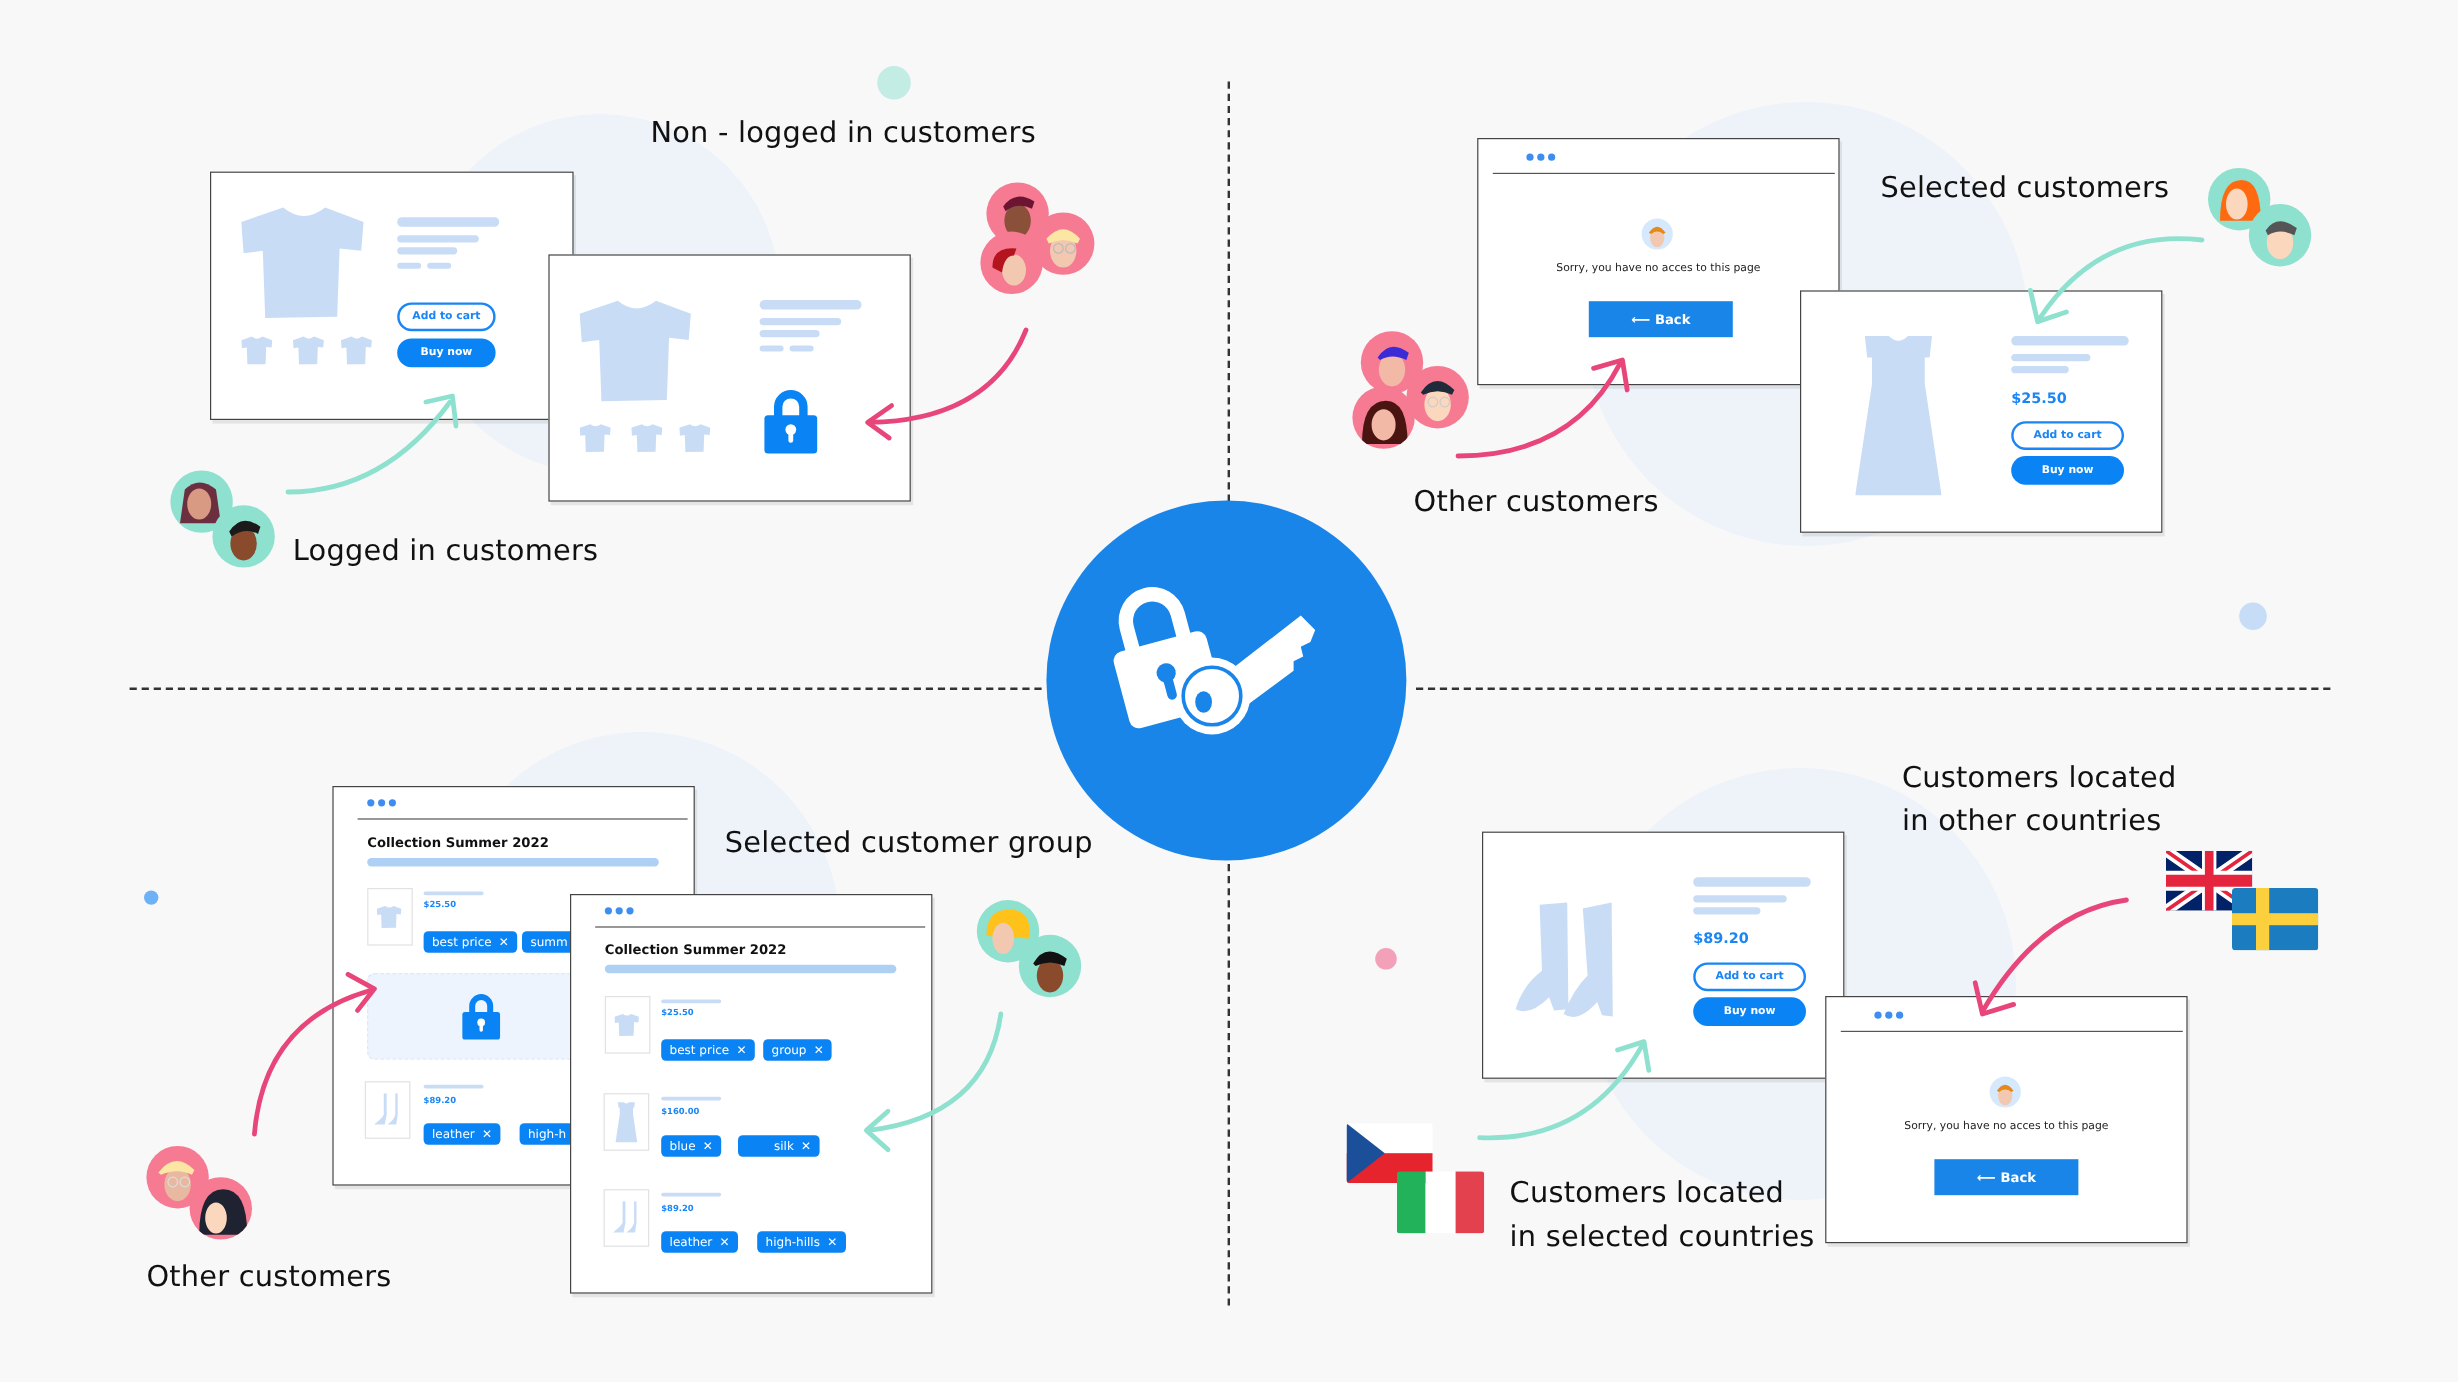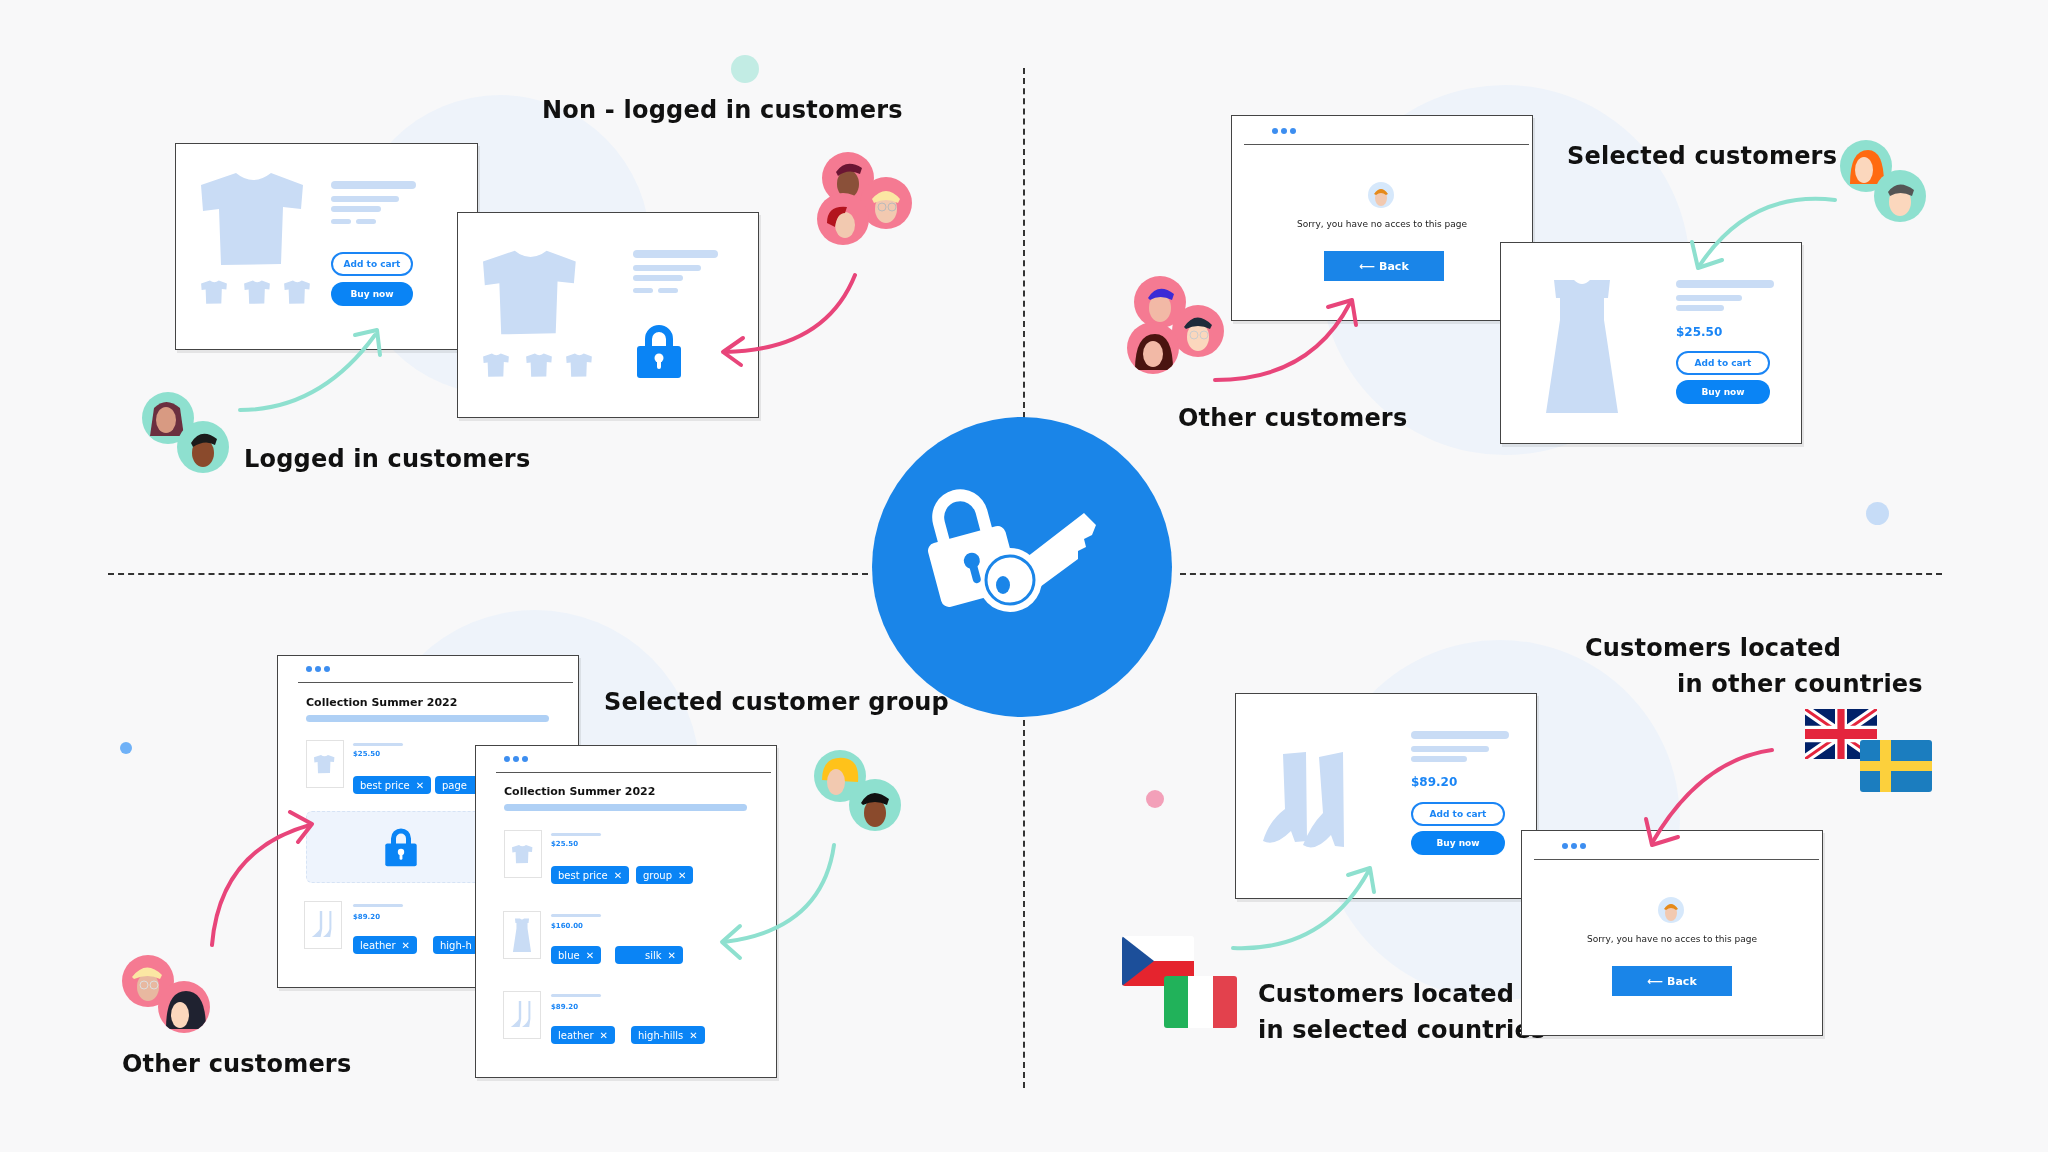--- a/index.html
+++ b/index.html
@@ -3,21 +3,21 @@
 <meta charset="utf-8">
 <style>
   * { box-sizing: border-box; margin: 0; padding: 0; }
   html, body { width: 2048px; height: 1152px; overflow: hidden; }
   body { background: #f8f8f9; font-family: "DejaVu Sans", sans-serif; position: relative; color: #111; }
   .abs { position: absolute; }
   .blob { position: absolute; border-radius: 50%; background: #eef3fa; }
   .dot { position: absolute; border-radius: 50%; }
   .vline { position: absolute; left: 1023px; width: 0; border-left: 2px dashed #333; }
   .hline { position: absolute; top: 573px; height: 0; border-top: 2px dashed #333; }
-  .label { position: absolute; font-weight: bold; font-size: 24px; line-height: 36px; color: #111; white-space: nowrap; letter-spacing: 0.2px; }
+  .label { position: absolute; font-weight: normal; font-size: 24px; line-height: 36px; color: #111; white-space: nowrap; letter-spacing: 0.2px; }
   .card { position: absolute; background: #fff; border: 1.5px solid #444; box-shadow: 2px 3px 0 rgba(0,0,0,0.08); }
   .bar { position: absolute; background: #c9dcf5; border-radius: 6px; }
   .pill-out { position: absolute; border: 2px solid #1a85f5; border-radius: 14px; color: #1a85f5; font-weight: bold; font-size: 9px; display:flex; align-items:center; justify-content:center; background:#fff; }
   .pill-in { position: absolute; background: #0a84f5; border-radius: 14px; color: #fff; font-weight: bold; font-size: 9px; display:flex; align-items:center; justify-content:center; }
   .price { position: absolute; color: #1a85f5; font-weight: bold; font-size: 12px; }
   .dots3 { position: absolute; display: flex; gap: 3px; }
   .dots3 span { width: 6px; height: 6px; border-radius: 50%; background: #3d8ef0; display:block; }
   .topline { position: absolute; height: 0; border-top: 1.5px solid #555; }
   .sorry { position: absolute; font-size: 9px; color: #222; text-align: center; white-space: nowrap; }
   .back-btn { position: absolute; background: #1a85e8; color: #fff; font-size: 11px; font-weight: bold; display:flex; align-items:center; justify-content:center; gap:4px; }
@@ -256,21 +256,21 @@
         <path d="M0 14 L35 2 Q52 16 70 2 L102 14 L100 38 L82 36 L80 93 L20 94 L18 38 L2 40z" fill="#c9dcf5"></path>
       </svg>
   </div>
   <div class="bar" style="left:75px;top:87px;width:50px;height:3px;"></div>
   <div class="sprice" style="left:75px;top:94px;">$25.50</div>
   <div class="tag" style="left:75px;top:120px;">
     <span>best price</span>
     <span>✕</span>
   </div>
   <div class="tag" style="left:157px;top:120px;width:45px;">
-    <span>page</span>
+    <span>summ</span>
   </div>
 
   <div class="abs" style="left:28px;top:155px;width:180px;height:72px;background:#eef4fd;border:1px dashed #d6e3f5;border-radius:6px;">
     <svg class="abs" style="left:75px;top:15px;" width="38" height="40" viewBox="0 0 52 56">
       <path d="M12 24 v-8 a14 14 0 0 1 28 0 v8 h-7 v-8 a7 7 0 0 0 -14 0 v8z" fill="#0a84f5"></path>
       <rect x="4" y="23" width="44" height="32" rx="3" fill="#0a84f5"></rect>
       <circle cx="26" cy="35" r="4.5" fill="#fff"></circle>
         <rect x="24" y="36" width="4" height="10" rx="2" fill="#fff"></rect>
     </svg>
   </div>
@@ -380,21 +380,21 @@
     </svg>
 </div>
 <div class="avatar" style="left:849px;top:779px;width:52px;height:52px;background:#8ee0cf;">
   <svg width="52" height="52" viewBox="0 0 52 52">
       <ellipse cx="26" cy="34" rx="11" ry="14" fill="#8a4a2c"></ellipse>
       <path d="M12 24 q10 -18 28 -4 l-2 6 q-12 -6 -24 0z" fill="#111"></path>
     </svg>
 </div>
 
 <div class="label" style="left:1585px;top:630px;">Customers located</div>
-<div class="label" style="left:1677px;top:666px;">in other countries</div>
+<div class="label" style="left:1585px;top:666px;">in other countries</div>
 <div class="label" style="left:1258px;top:976px;">Customers located</div>
 <div class="label" style="left:1258px;top:1012px;">in selected countries</div>
 
 <div class="card" style="left:1235px;top:693px;width:302px;height:206px;">
   <svg class="abs" style="left:25px;top:55px;" width="100" height="105" viewBox="0 0 100 105">
     <path d="M22 5 L45 3 L46 92 L34 93 L30 82 Q14 98 2 92 Q8 72 24 60z" fill="#c9dcf5"></path>
     <path d="M58 8 L82 3 L83 98 L74 97 L70 86 Q54 104 42 96 Q50 76 62 64z" fill="#c9dcf5"></path>
   </svg>
   <div class="bar" style="left:175px;top:37px;width:98px;height:8px;"></div>
   <div class="bar" style="left:175px;top:52px;width:78px;height:6px;"></div>

